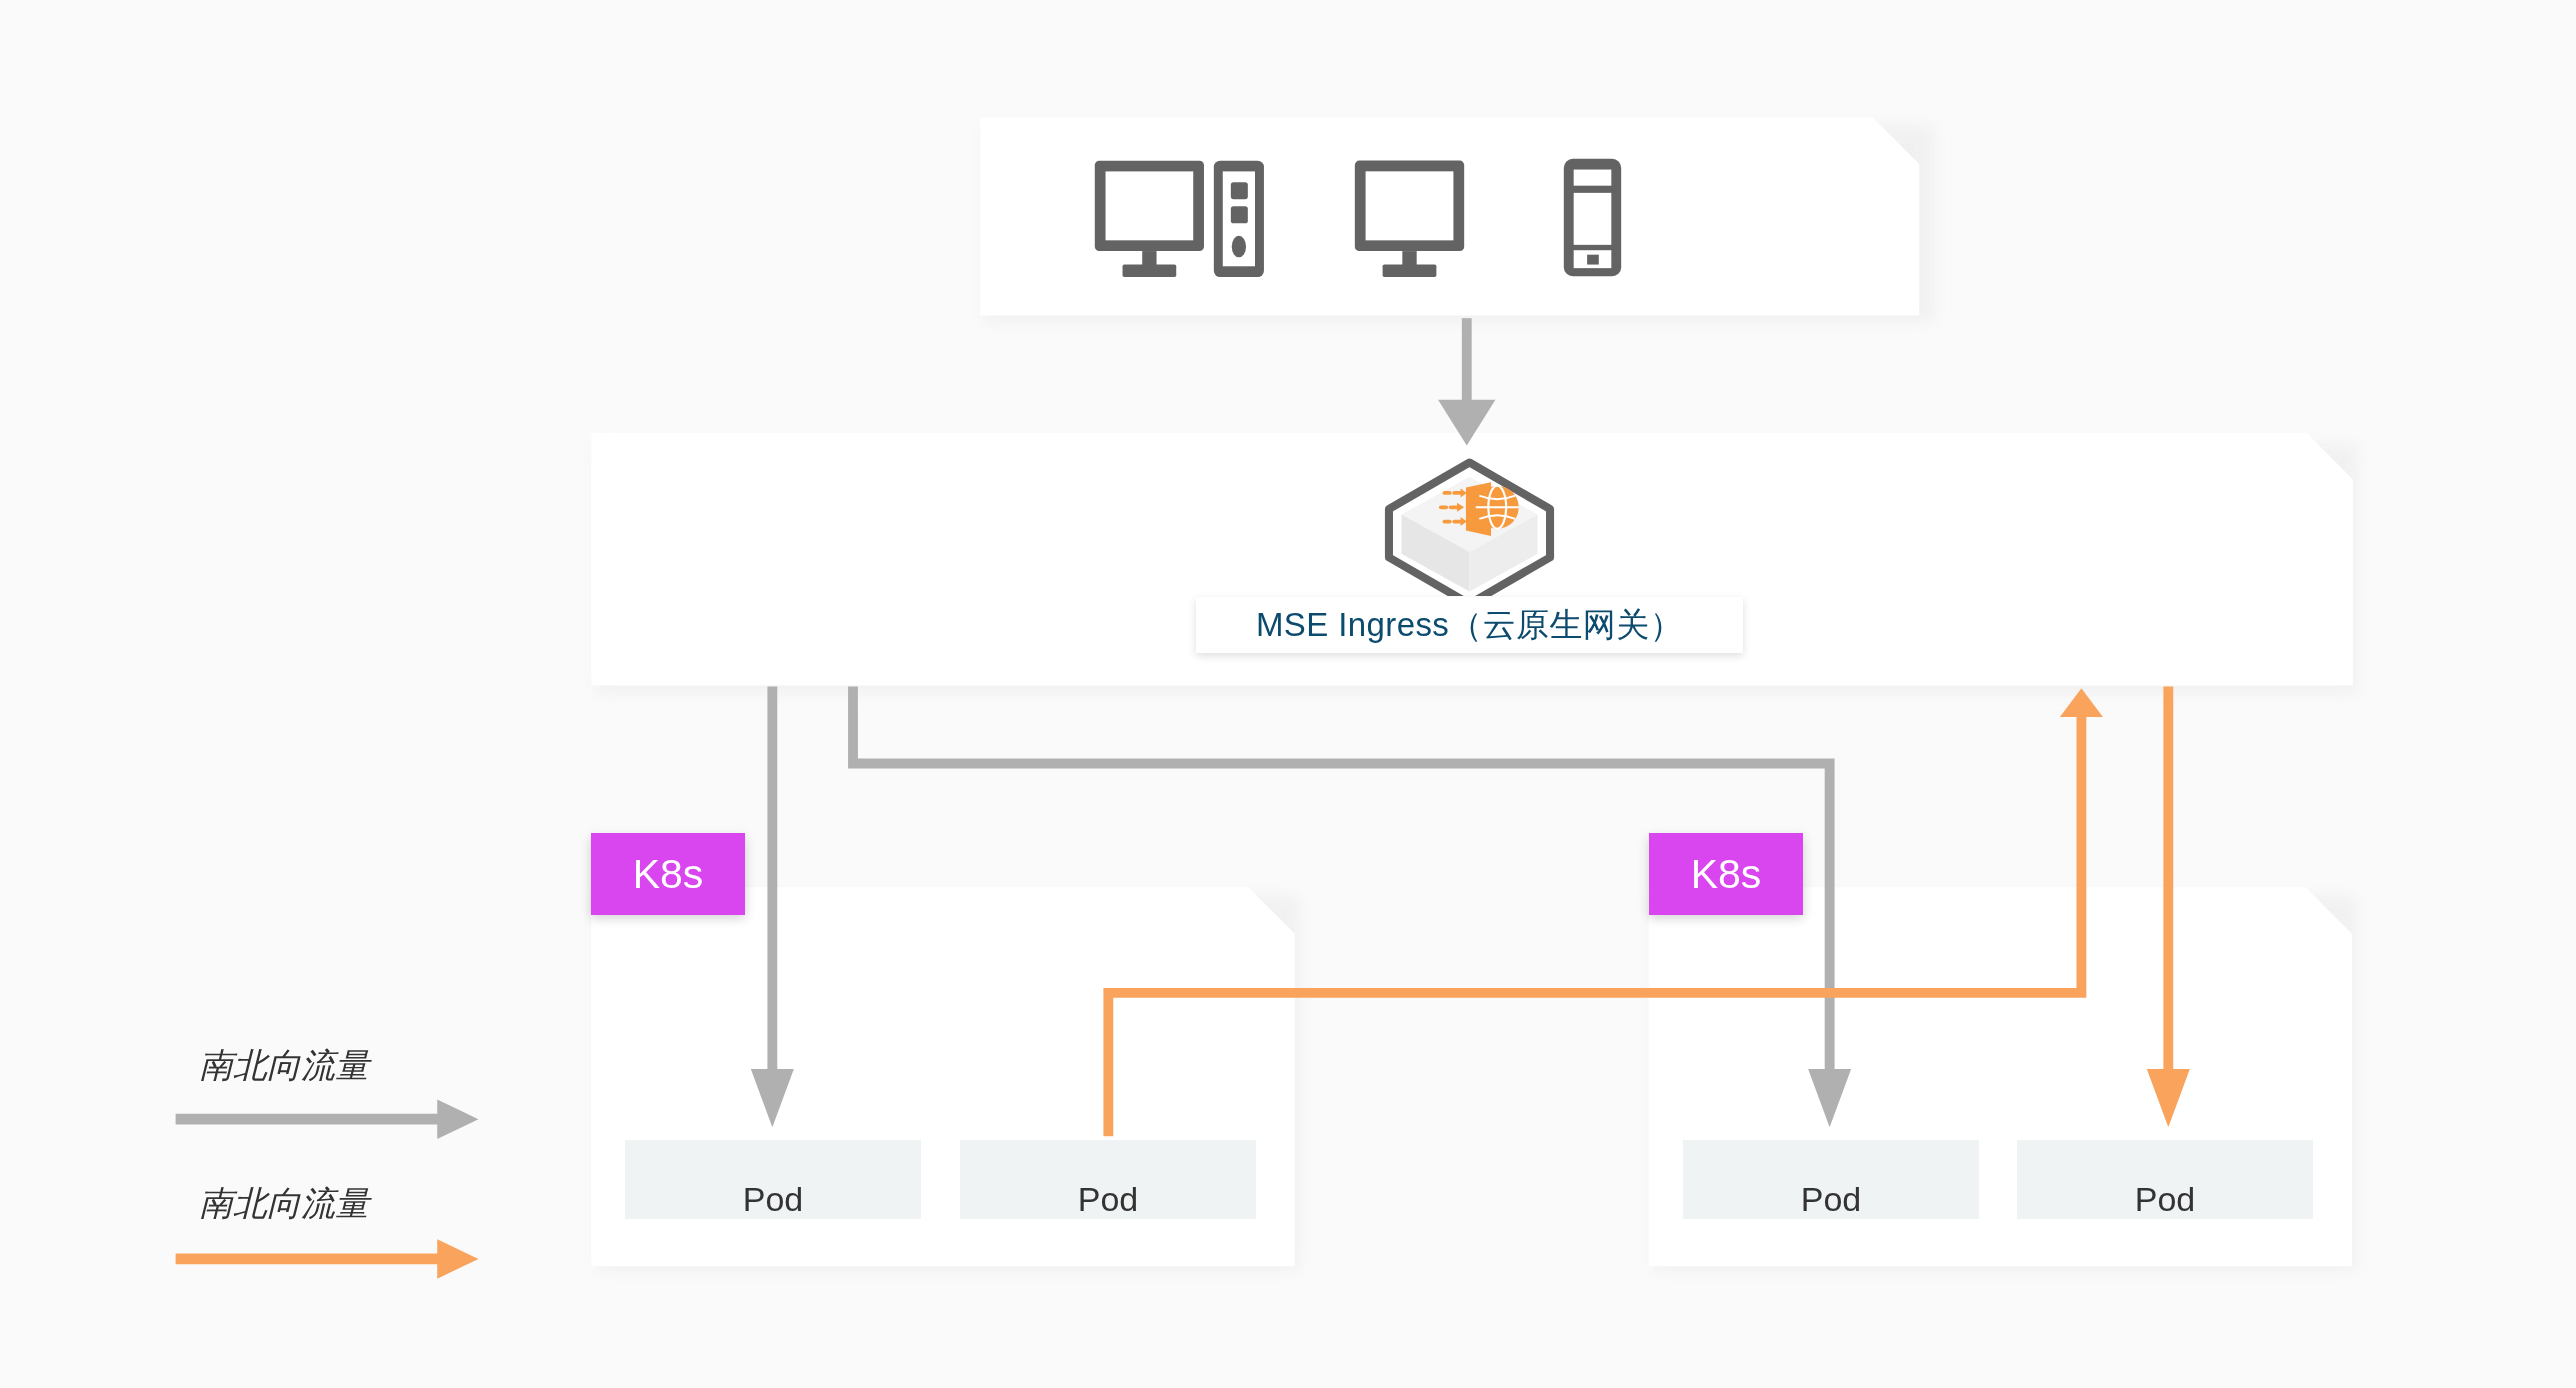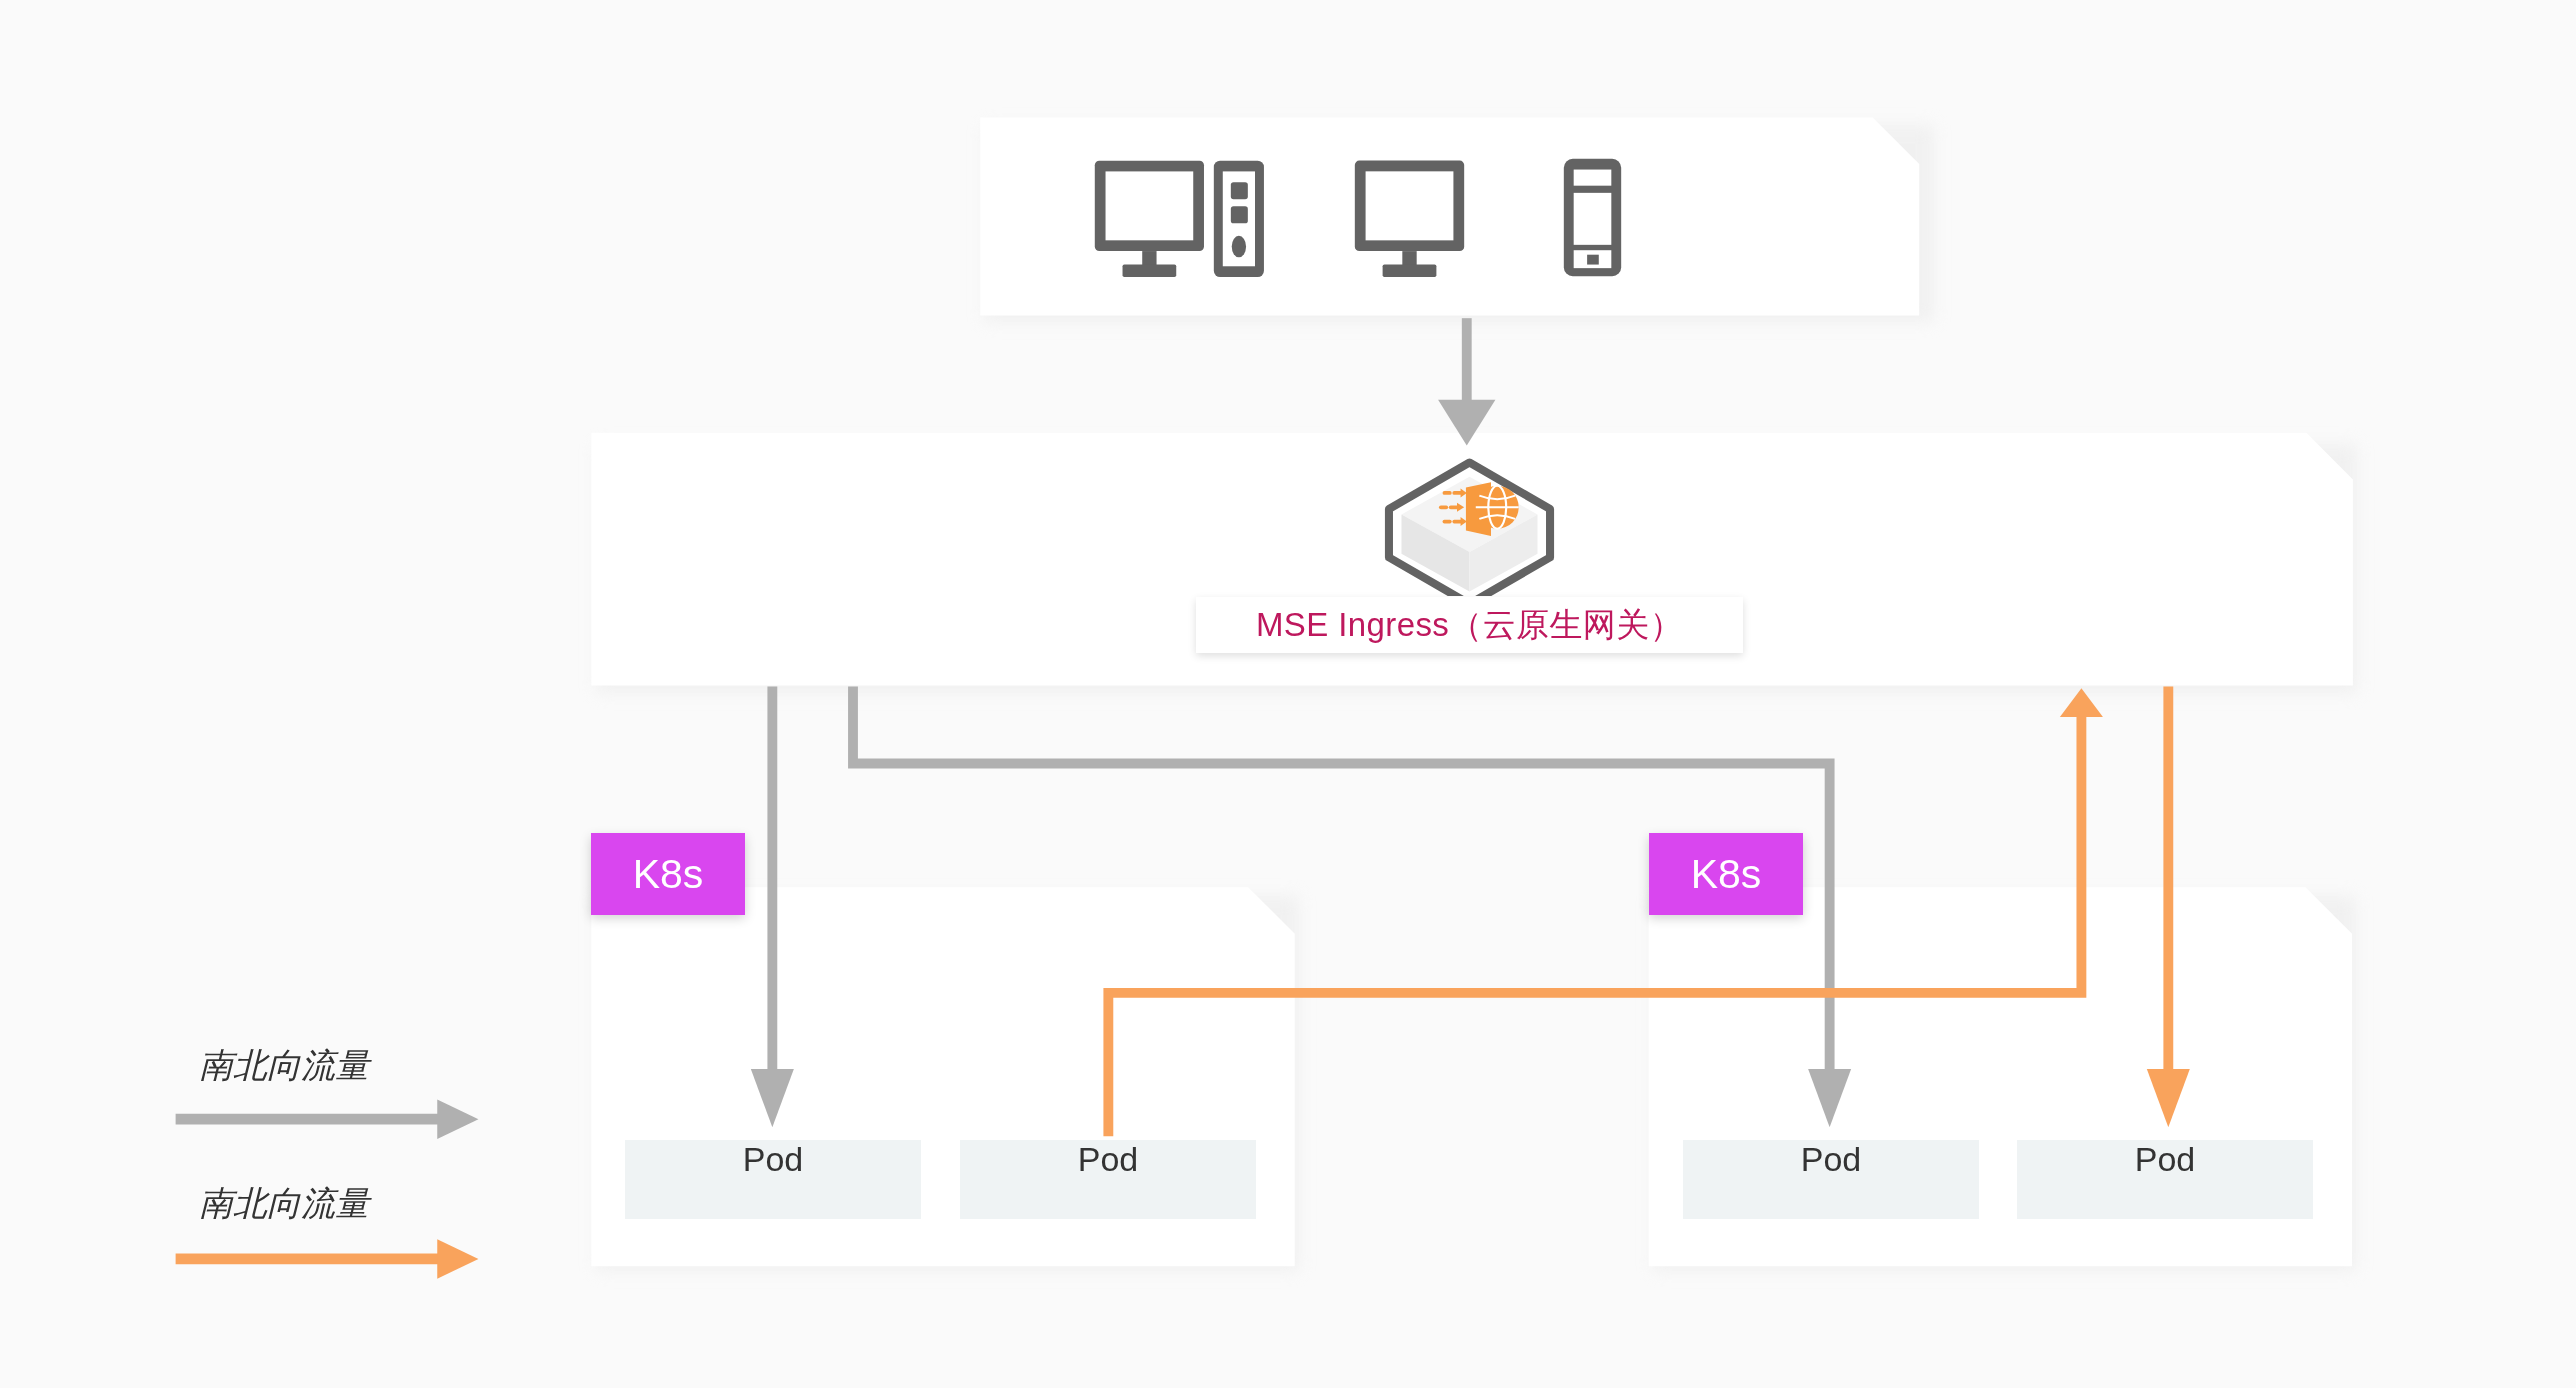--- a/index.html
+++ b/index.html
@@ -50,21 +50,21 @@
     background: #ffffff;
     box-shadow: 0 2.7px 8px rgba(0,0,0,.13);
     display: flex;
     align-items: center;
     justify-content: center;
     z-index: 9;
     white-space: nowrap;
   }
   .gw-label span {
     font-size: 33px;
-    color: #be185d;
+    color: #0c4a6e;
     letter-spacing: 0.4px;
   }
 
   
   .gw-icon {
     position: absolute;
     z-index: 8;
   }
 
   
@@ -81,21 +81,21 @@
     color: #ffffff;
     font-size: 41px;
     line-height: 1;
   }
 
   
   .pod {
     position: absolute;
     background: #eff3f4;
     display: flex;
-    align-items: flex-start;
+    align-items: flex-end;
     justify-content: center;
     z-index: 7;
   }
   .pod span {
     font-size: 34px;
     color: #333333;
   }
 
   
   .legend-label {

